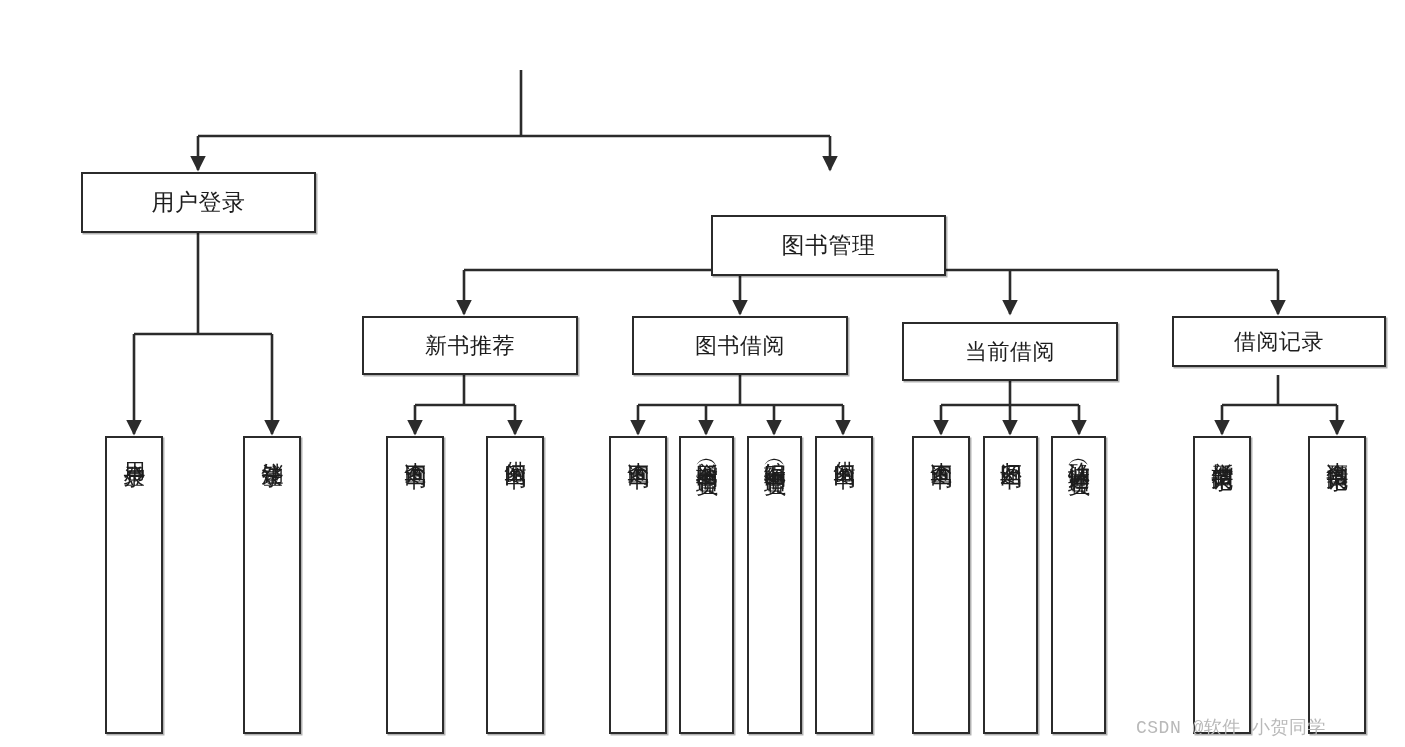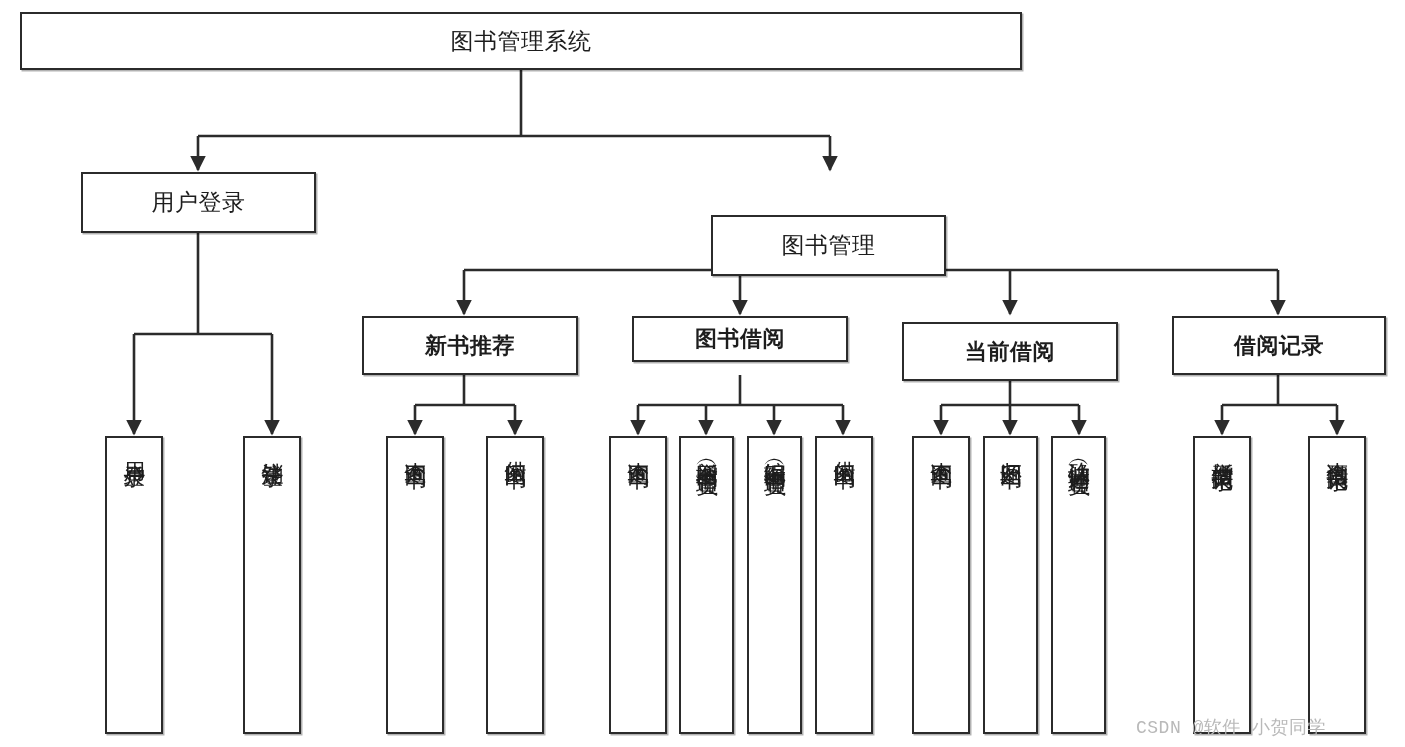--- a/index.html
+++ b/index.html
@@ -37,21 +37,21 @@
     justify-content: center;
     box-shadow: 1.5px 1.5px 0 rgba(0,0,0,0.30);
   }
   .node .label {
     color: #1d1d1d;
     letter-spacing: 0.5px;
     white-space: nowrap;
   }
   .node-root .label { font-size: 23px; }
   .node-l2 .label   { font-size: 23px; }
-  .node-l3 .label   { font-size: 22px; font-weight: bold; }
+  .node-l3 .label   { font-size: 22px; }
   .node-leaf {
     align-items: flex-start;
     justify-content: center;
     padding-top: 6px;
   }
   .node-leaf .label {
     writing-mode: vertical-rl;
     text-orientation: upright;
     font-size: 22px;
     line-height: 1.22;
@@ -117,41 +117,38 @@
       <path d="M 1010 405 L 1010 434" marker-end="url(#arrow)"></path>
       <path d="M 1079 405 L 1079 434" marker-end="url(#arrow)"></path>
 
       <path d="M 1278 375 L 1278 405"></path>
       <path d="M 1222 405 L 1337 405"></path>
       <path d="M 1222 405 L 1222 434" marker-end="url(#arrow)"></path>
       <path d="M 1337 405 L 1337 434" marker-end="url(#arrow)"></path>
     </g>
   </svg>
 
-  <div class="node node-root" style="left:20px; top:12px; width:1002px; height:58px;">
-    <span class="label">图书管理系统</span>
-  </div>
 
   <div class="node node-l2" style="left:81px; top:172px; width:235px; height:61px;">
     <span class="label">用户登录</span>
   </div>
   <div class="node node-l2" style="left:711px; top:172px; width:235px; height:61px;margin-top:43px;">
     <span class="label">图书管理</span>
   </div>
 
   <div class="node node-l3" style="left:362px; top:316px; width:216px; height:59px;">
     <span class="label">新书推荐</span>
   </div>
-  <div class="node node-l3" style="left:632px; top:316px; width:216px; height:46px;">
+  <div class="node node-l3" style="left:632px; top:316px; width:216px; height:59px;">
     <span class="label">图书借阅</span>
   </div>
   <div class="node node-l3" style="left:902px; top:316px; width:216px; height:59px;margin-top:6px;">
     <span class="label">当前借阅</span>
   </div>
-  <div class="node node-l3" style="left:1172px; top:316px; width:214px; height:59px;">
+  <div class="node node-l3" style="left:1172px; top:316px; width:214px; height:51px;">
     <span class="label">借阅记录</span>
   </div>
 
   <div class="node node-leaf" style="left:105px; top:436px; width:58px; height:298px;">
     <span class="label">用户登录</span>
   </div>
   <div class="node node-leaf" style="left:243px; top:436px; width:58px; height:298px;">
     <span class="label">注销登录</span>
   </div>
 

